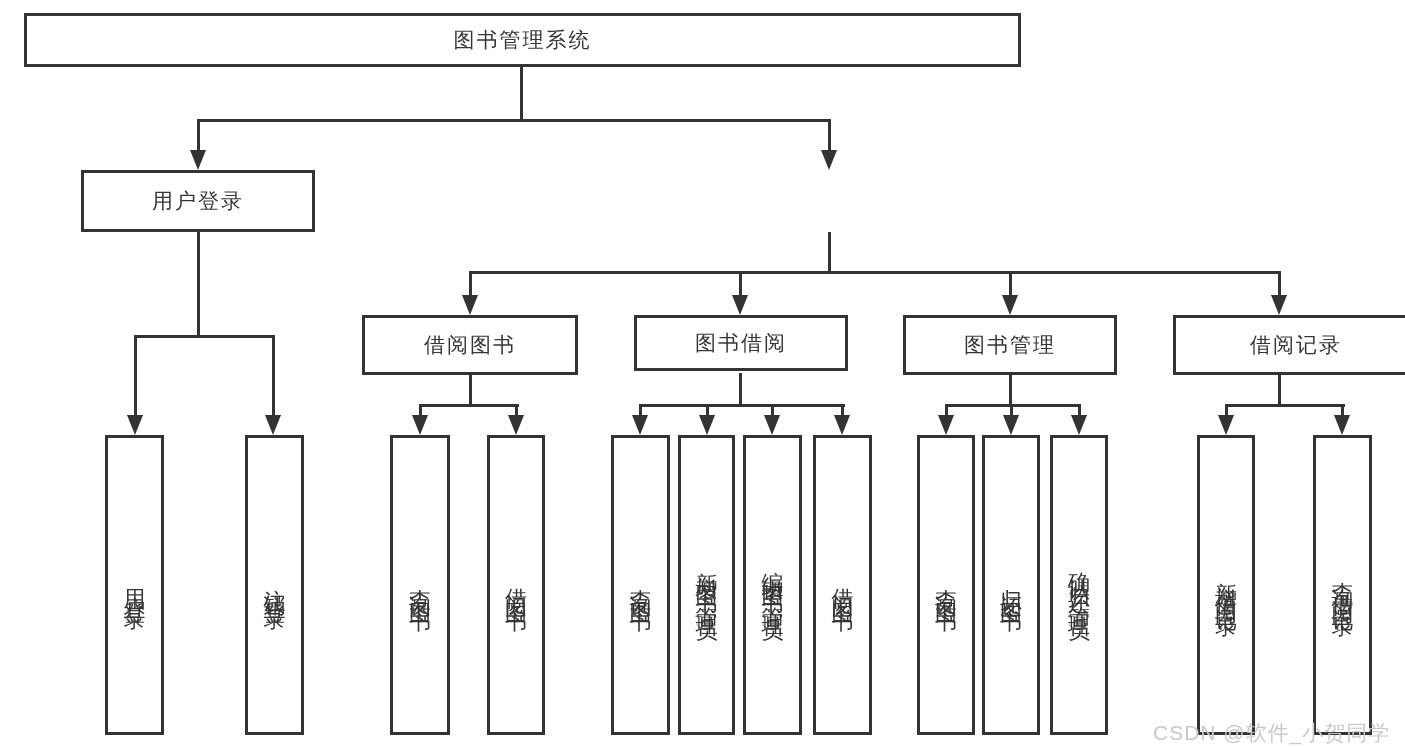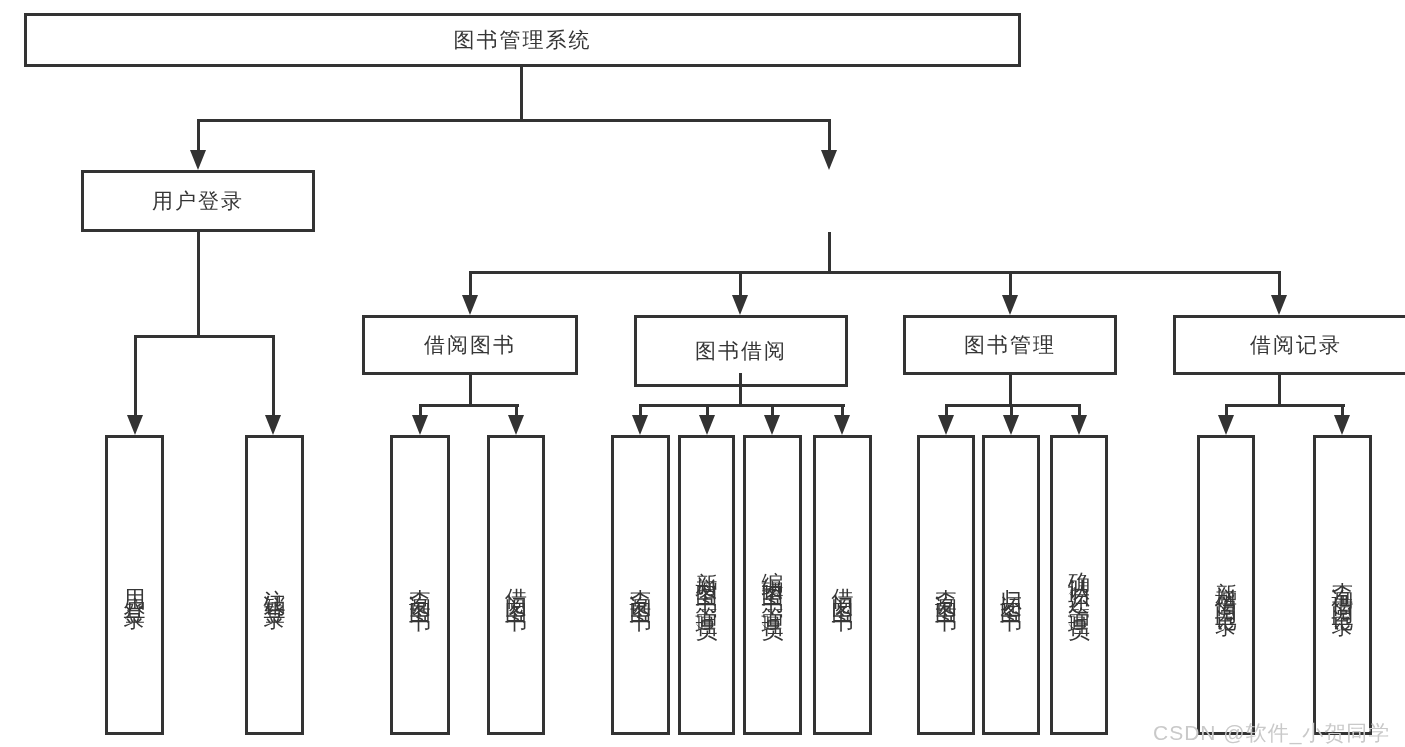--- a/index.html
+++ b/index.html
@@ -63,21 +63,21 @@
   <div class="vline" style="left:739px;top:271px;height:26px"></div>
   <div class="arrow" style="left:732px;top:295px"></div>
   <div class="vline" style="left:1009px;top:271px;height:26px"></div>
   <div class="arrow" style="left:1002px;top:295px"></div>
   <div class="vline" style="left:1278px;top:271px;height:26px"></div>
   <div class="arrow" style="left:1271px;top:295px"></div>
 
   <div class="box h" style="left:362px;top:315px;width:216px;height:60px">
     <span>借阅图书</span>
   </div>
-  <div class="box h" style="left:634px;top:315px;width:214px;height:72px">
+  <div class="box h" style="left:634px;top:315px;width:214px;height:56px">
     <span>图书借阅</span>
   </div>
   <div class="box h" style="left:903px;top:315px;width:214px;height:60px">
     <span>图书管理</span>
   </div>
   <div class="box h" style="left:1173px;top:315px;width:246px;height:60px">
     <span>借阅记录</span>
   </div>
 
   <div class="vline" style="left:469px;top:373px;height:34px"></div>

